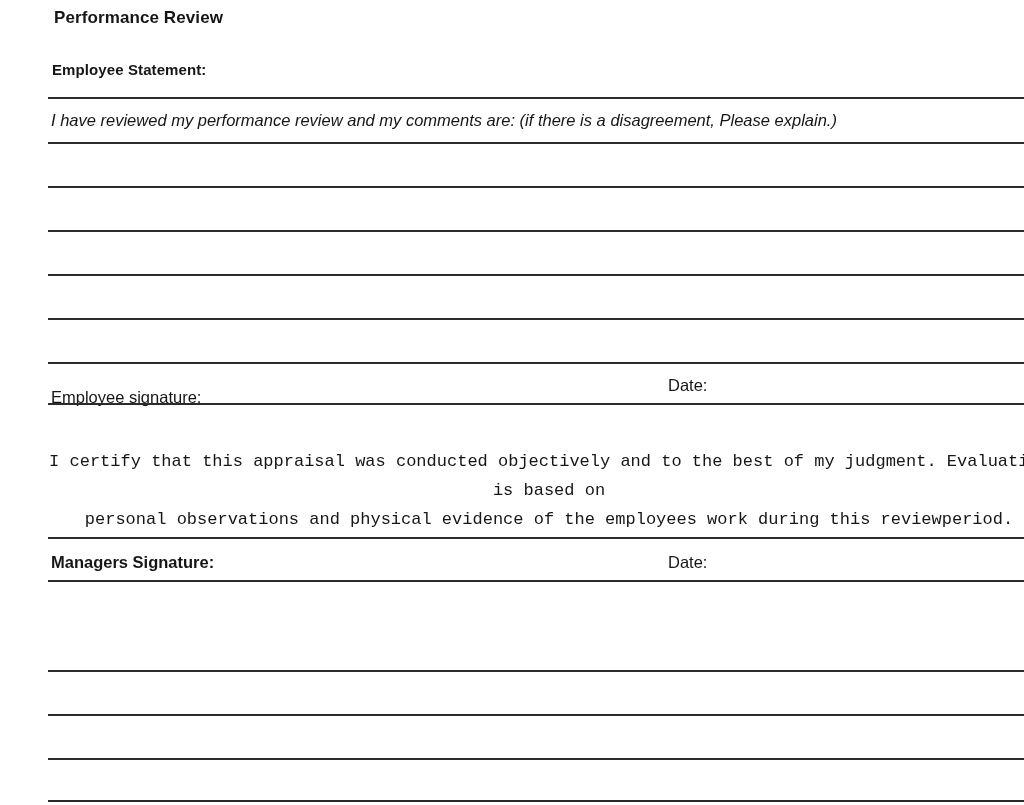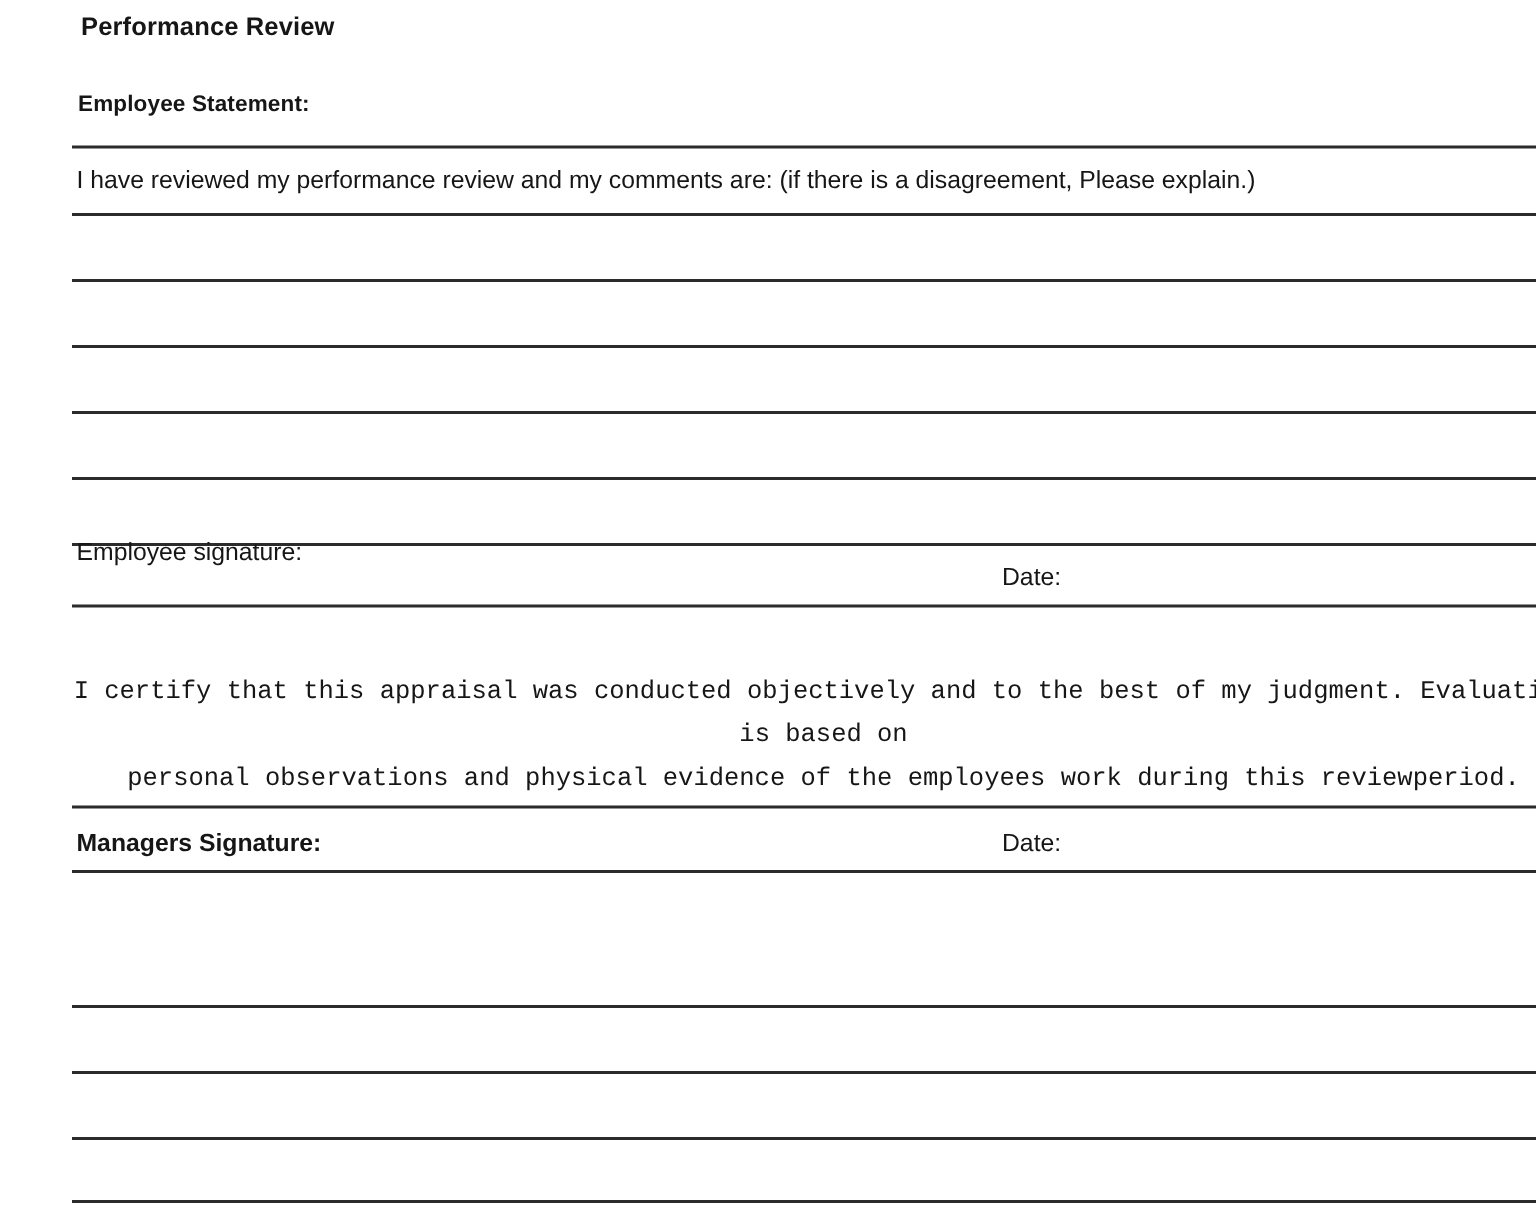--- a/index.html
+++ b/index.html
@@ -53,20 +53,21 @@
   }
 
   
   .intro-line {
     position: absolute;
     left: 15px;
     top: 108px;
     font-size: 16.5px;
     line-height: 24px;
     white-space: nowrap;
+    font-style: italic;
   }
 
   .sig-label {
     position: absolute;
     font-size: 16.5px;
     line-height: 24px;
     white-space: nowrap;
   }
   .sig-label.left  { left: 15px; }
   .sig-label.date  { left: 632px; text-align: center; }
@@ -95,21 +96,21 @@
 
   <div class="intro-line">I have reviewed my performance review and my comments are: (if there is a disagreement, Please explain.)</div>
 
   <div class="rule" style="top:142px;"></div>
   <div class="rule" style="top:186px;"></div>
   <div class="rule" style="top:230px;"></div>
   <div class="rule" style="top:274px;"></div>
   <div class="rule" style="top:318px;"></div>
   <div class="rule" style="top:362px;"></div>
 
-  <div class="sig-label left" style="top:356px;">Employee signature:</div>
+  <div class="sig-label left" style="top:385px;">Employee signature:</div>
   <div class="sig-label date" style="top:373px;">Date:</div>
 
   <div class="rule" style="top:403px;"></div>
 
   <div class="para" style="top:447px;">
     <span>I certify that this appraisal was conducted objectively and to the best of my judgment. Evaluation is based on</span>
     <span class="l2">personal observations and physical evidence of the employees work during this reviewperiod.</span>
   </div>
 
   <div class="rule" style="top:537px;"></div>

